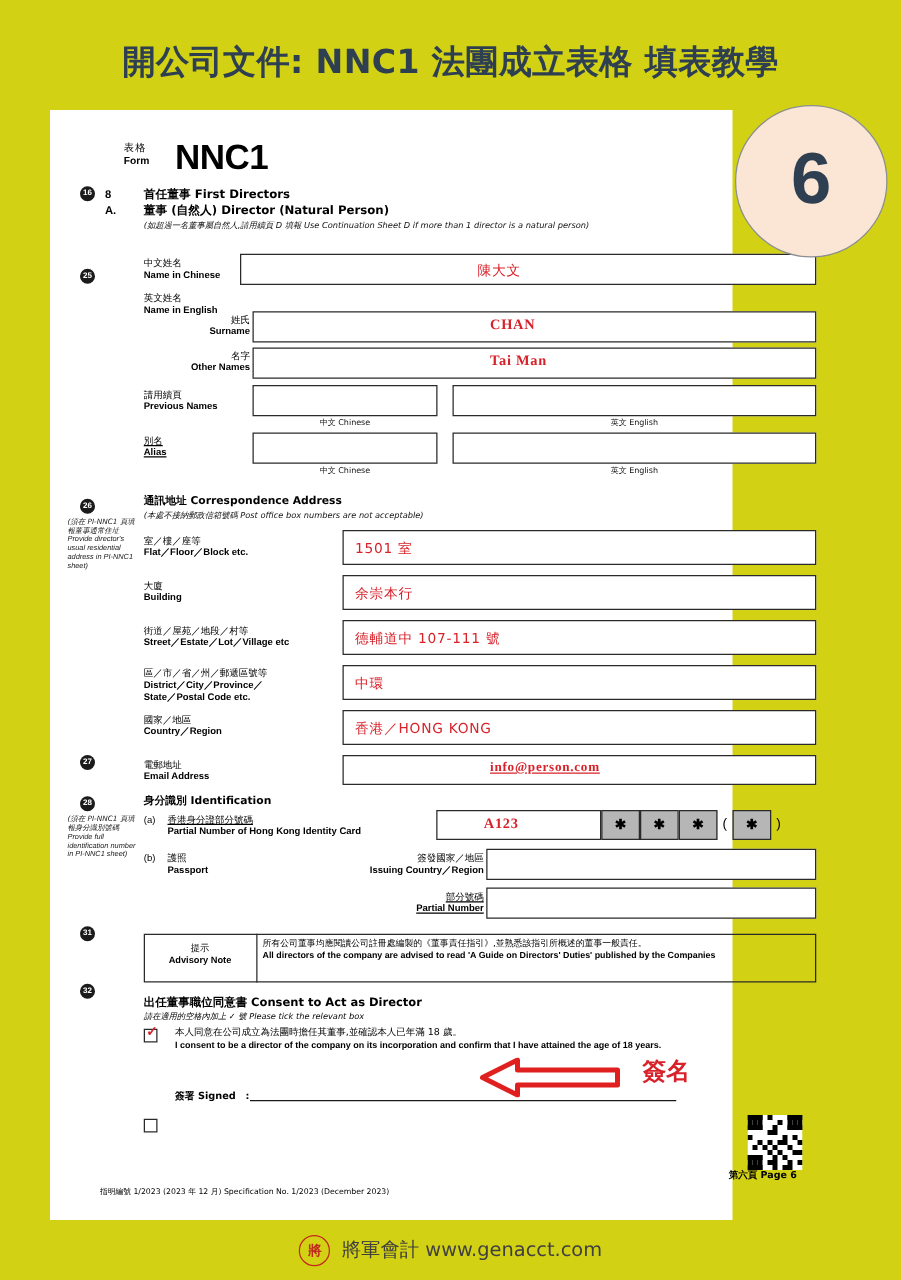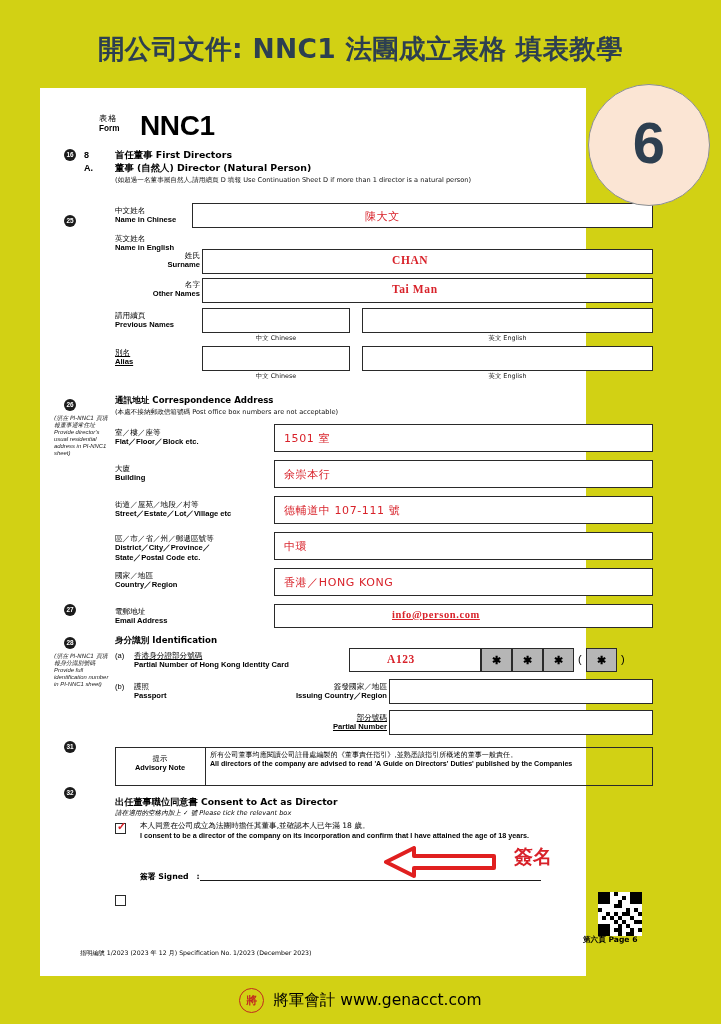--- a/index.html
+++ b/index.html
@@ -54,21 +54,21 @@
     display: flex; align-items: center; justify-content: center;
     gap: 9px;
   }
   .footer-logo {
     width: 25px; height: 25px; border-radius: 50%;
     border: 1.6px solid #c22a1f;
     display: flex; align-items: center; justify-content: center;
     font-size: 11px; color: #c22a1f; font-weight: bold;
     line-height: 1;
   }
-  .footer-text { font-size: 15.5px; color: #000000; }
+  .footer-text { font-size: 15.5px; color: #404040; }
 
   
   .form-inner {
     position: absolute;
     top: 14px; left: 12px;
     width: 617px; height: 866px;
     color: #000;
   }
   .cn { font-family: "DejaVu Sans", sans-serif; }
 
@@ -81,21 +81,21 @@
     position: absolute; top: 8px; left: 88px;
     font-size: 28px; font-weight: bold; letter-spacing: -0.4px;
   }
 
   .sec-8 { position: absolute; top: 48px; left: 32px; font-size: 9px; font-weight: bold; }
   .sec-8-title { position: absolute; top: 47px; left: 63px; font-size: 9.4px; font-weight: bold; }
   .sec-A { position: absolute; top: 61px; left: 32px; font-size: 9px; font-weight: bold; }
   .sec-A-title { position: absolute; top: 60px; left: 63px; font-size: 9.4px; font-weight: bold; }
   .sec-A-note {
     position: absolute; top: 74px; left: 63px;
-    font-size: 6.6px; color: #111;
+    font-size: 6.6px; font-style: italic; color: #111;
   }
 
   
   .marker {
     position: absolute;
     width: 12px; height: 12px; border-radius: 50%;
     background: #1b1b1b; color: #fff;
     font-size: 6.4px; font-weight: bold;
     display: flex; align-items: center; justify-content: center;
     line-height: 1;
@@ -224,21 +224,21 @@
   <div class="side-note" style="top:551px;">
     <i class="cn">(須在 PI-NNC1 頁填報身分識別號碼</i>
     <i>Provide full identification number in PI-NNC1 sheet)</i>
   </div>
 
   <div class="lbl" style="top:104px;left:63px;">
     <div class="cn">中文姓名</div>
     <div class="en">Name in Chinese</div>
   </div>
   <div class="box" style="top:101px;left:140px;width:461px;height:25px;"></div>
-  <div class="val cnv" style="top:107px;left:313px;">陳大文</div>
+  <div class="val cnv" style="top:107px;left:330px;">陳大文</div>
 
   <div class="lbl" style="top:132px;left:63px;">
     <div class="cn">英文姓名</div>
     <div class="en">Name in English</div>
   </div>
 
   <div class="lbl right" style="top:149px;left:100px;width:48px;">
     <div class="cn">姓氏</div>
     <div class="en">Surname</div>
   </div>

